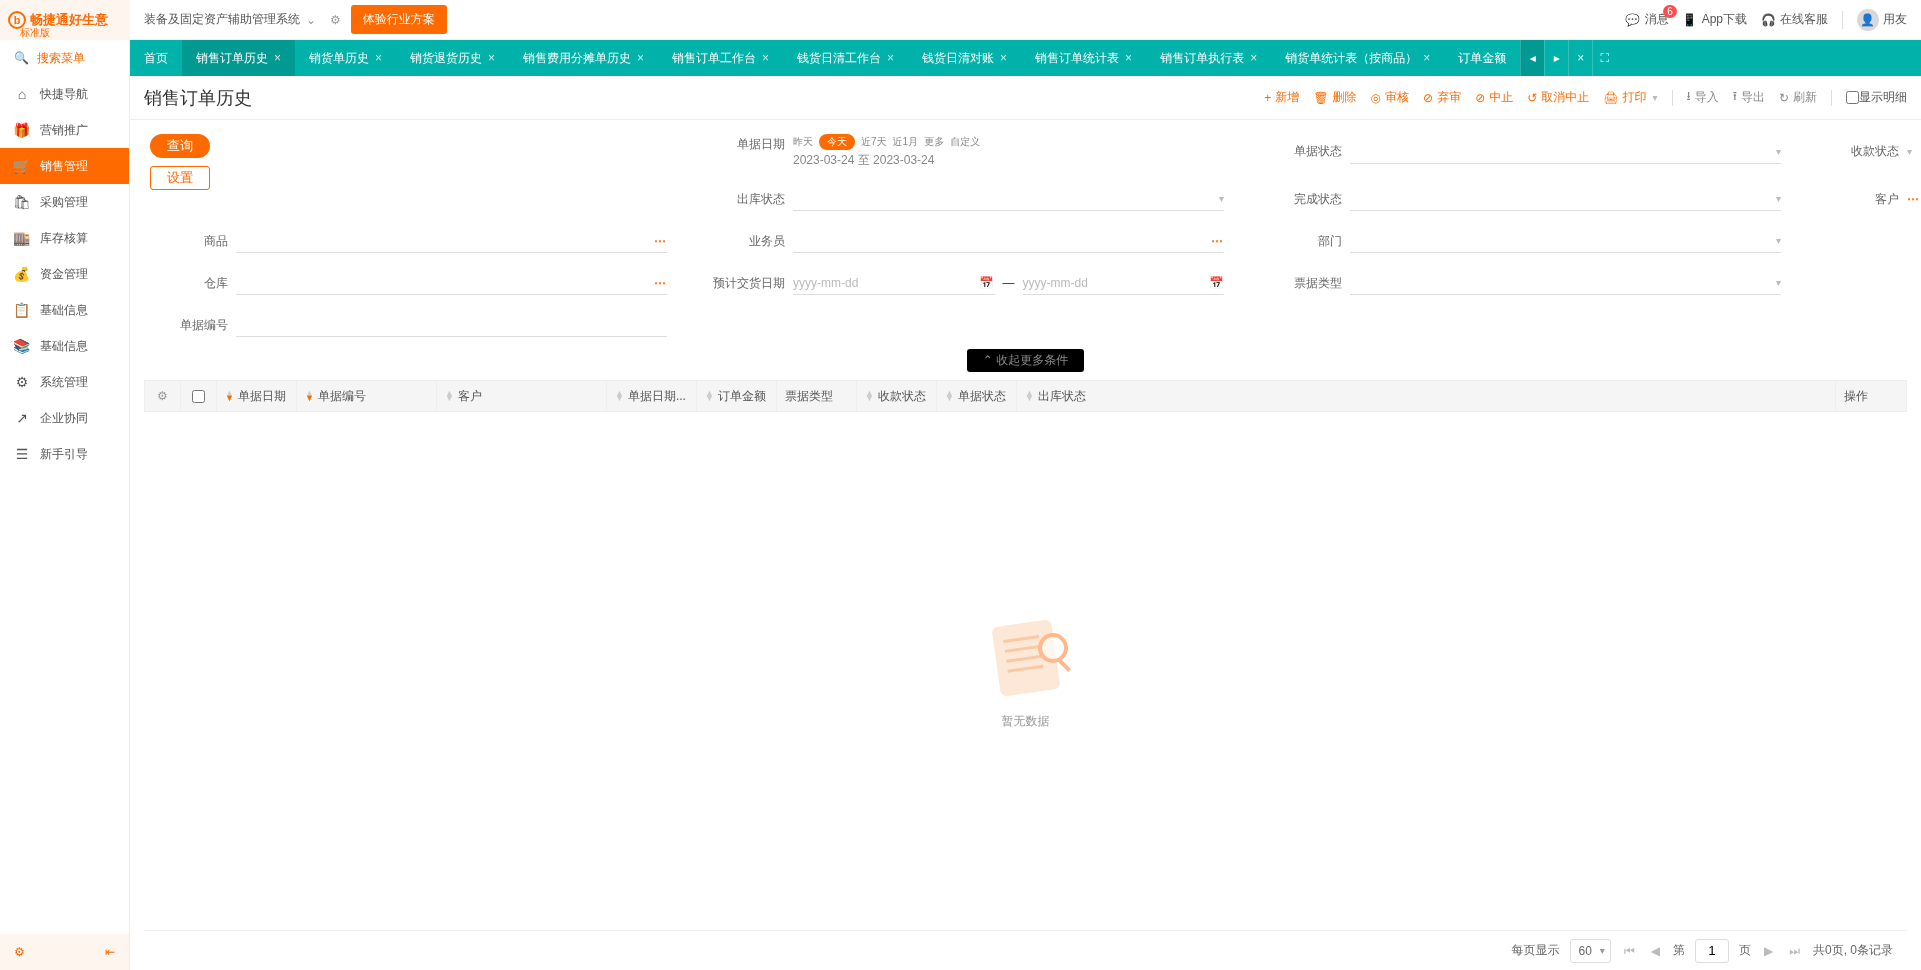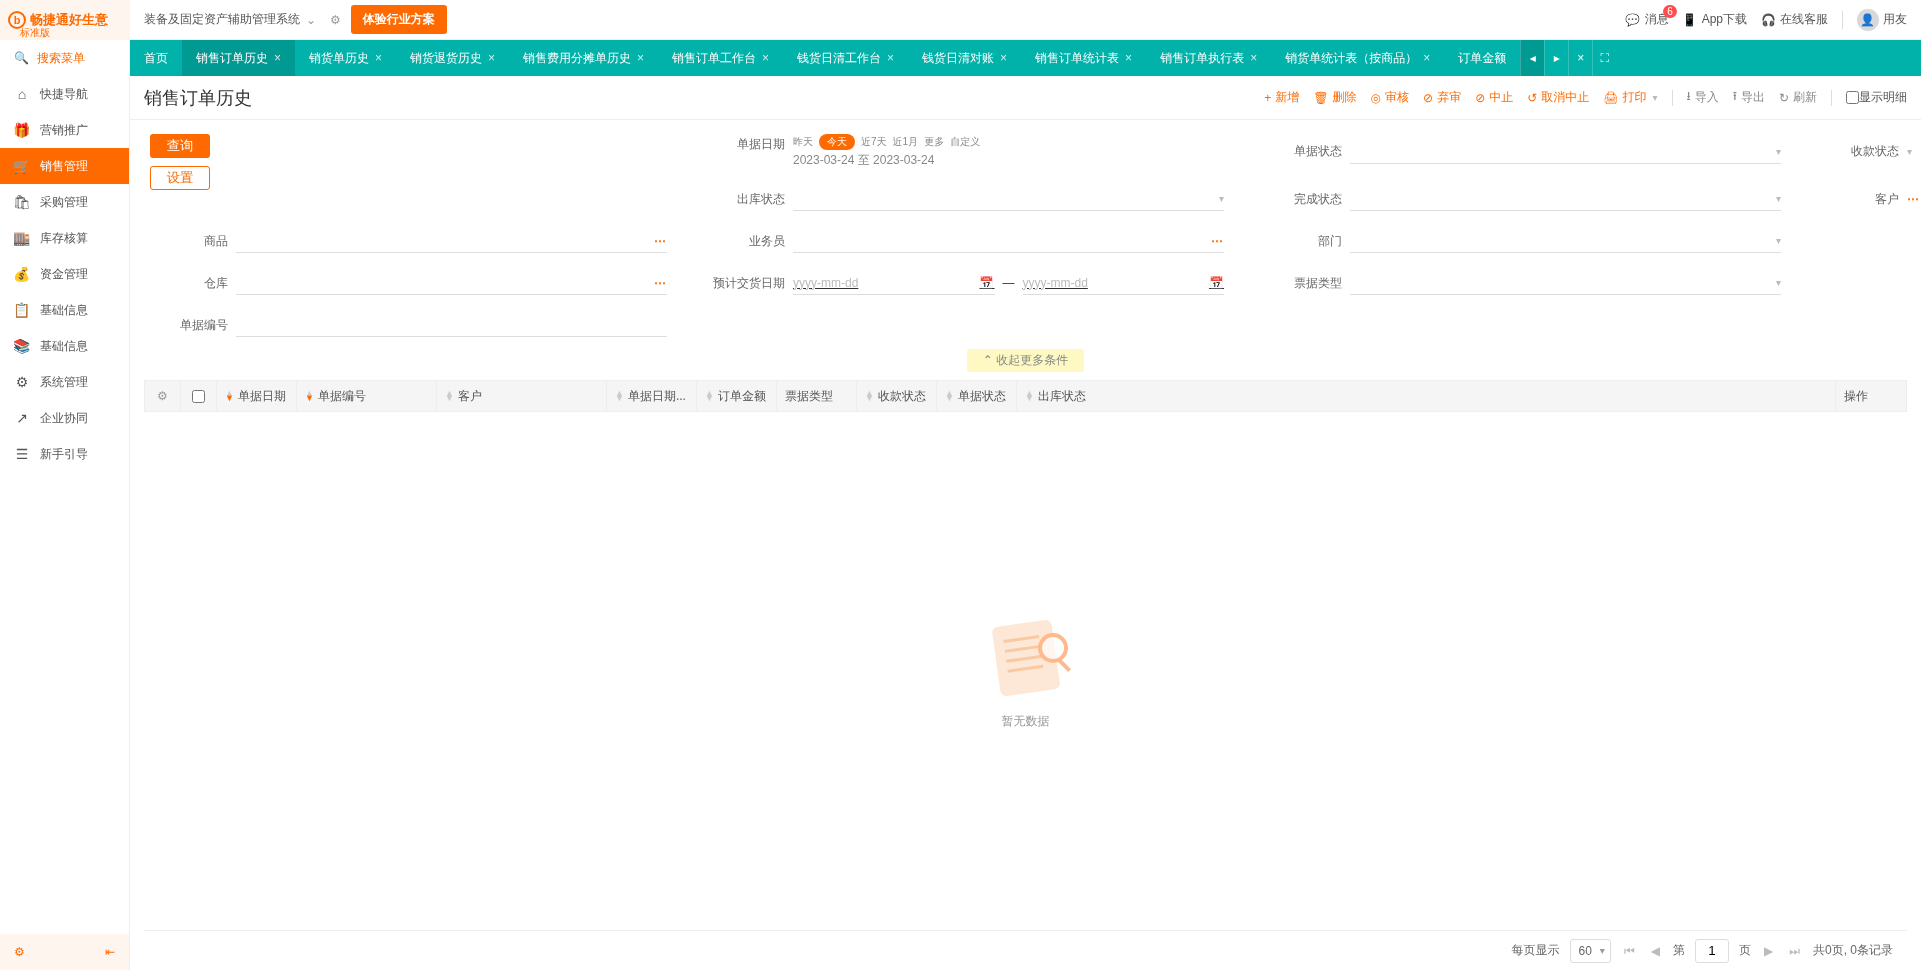--- a/index.html
+++ b/index.html
@@ -7,21 +7,21 @@
 
 
 .top-header { height: 40px; display: flex; align-items: center; background: #fff; border-bottom: 1px solid #eee; }
 .logo-area { width: 130px; height: 40px; background: #fef5ef; display: flex; align-items: center; padding: 0 8px; }
 .logo-icon { width: 18px; height: 18px; border-radius: 50%; border: 2px solid #ff6a00; display: inline-flex; align-items: center; justify-content: center; margin-right: 4px; color: #ff6a00; font-weight: bold; font-size: 11px; }
 .logo-text { color: #ff6a00; font-weight: bold; font-size: 13px; }
 .logo-sub { position: absolute; top: 26px; left: 20px; color: #ff6a00; font-size: 10px; }
 .system-select { margin-left: 14px; display: flex; align-items: center; gap: 6px; color: #555; }
 .sys-chevron { color: #999; }
 .gear { color: #999; cursor: pointer; }
-.experience-btn { margin-left: 10px; background: #ff6a00; color: #fff; border: none; padding: 6px 12px; border-radius: 3px; cursor: pointer; font-size: 12px; font-weight: bold; }
+.experience-btn { margin-left: 10px; background: #ff6a00; color: #fff; border: none; padding: 6px 12px; border-radius: 3px; cursor: pointer; font-size: 12px; }
 .header-right { margin-left: auto; display: flex; align-items: center; gap: 14px; padding-right: 14px; }
 .hdr-item { display: flex; align-items: center; gap: 4px; color: #555; cursor: pointer; position: relative; }
 .badge { position: absolute; top: -6px; right: -8px; background: #ff4d4f; color: #fff; border-radius: 8px; font-size: 10px; padding: 0 4px; line-height: 13px; }
 .hdr-divider { width: 1px; height: 18px; background: #ddd; }
 .avatar { width: 22px; height: 22px; background: #d8d8d8; border-radius: 50%; display: flex; align-items: center; justify-content: center; color: #fff; }
 
 
 .layout { display: flex; height: calc(100vh - 40px); }
 .sidebar { width: 130px; background: #fff; border-right: 1px solid #eee; display: flex; flex-direction: column; }
 .search-row { height: 36px; display: flex; align-items: center; padding: 0 14px; color: #ff6a00; cursor: pointer; gap: 8px; }
@@ -57,28 +57,28 @@
 .f-label { width: 78px; text-align: right; color: #666; font-size: 12px; margin-right: 8px; flex-shrink: 0; }
 .f-input { flex: 1; border: none; border-bottom: 1px solid #ddd; height: 24px; background: transparent; outline: none; font-size: 12px; color: #333; min-width: 0; }
 .f-select { flex: 1; display: flex; align-items: center; border-bottom: 1px solid #ddd; height: 24px; cursor: pointer; min-width: 0; }
 .f-select-chevron { margin-left: auto; color: #bbb; font-size: 10px; }
 .f-ellipsis { margin-left: auto; color: #ff6a00; letter-spacing: 1px; font-weight: bold; }
 .date-chips { display: flex; align-items: center; gap: 6px; flex-wrap: wrap; }
 .chip { color: #888; cursor: pointer; font-size: 10px; }
 .chip.active { background: #ff6a00; color: #fff; padding: 1px 8px; border-radius: 10px; }
 .date-range-text { color: #888; font-size: 12px; margin-top: 2px; }
 .btn-stack { display: flex; flex-direction: column; gap: 8px; }
-.btn-query { background: #ff6a00; color: #fff; border: none; border-radius: 3px; height: 24px; width: 60px; cursor: pointer; }
+.btn-query { background: #ff6a00; color: #fff; border: none; border-radius: 12px; height: 24px; width: 60px; cursor: pointer; }
 .btn-setting { background: #fff; color: #ff6a00; border: 1px solid #ff6a00; border-radius: 3px; height: 24px; width: 60px; cursor: pointer; }
 .f-date-pair { flex: 1; display: flex; align-items: center; gap: 8px; min-width: 0; }
-.date-box { flex: 1; display: flex; align-items: center; border-bottom: 1px solid #ddd; height: 24px; min-width: 0; text-decoration: underline; }
+.date-box { flex: 1; display: flex; align-items: center; border-bottom: 1px solid #ddd; height: 24px; min-width: 0; }
 .date-placeholder { color: #bbb; }
 .cal-icon { margin-left: auto; color: #ff6a00; font-size: 12px; }
 .collapse-bar { text-align: center; margin: 12px 0 8px; color: #888; font-size: 12px; cursor: pointer; }
-.collapse-pill { display: inline-block; background: #fef9c3; padding: 3px 16px; border-radius: 3px; }
+.collapse-pill { display: inline-block; background: #000000; padding: 3px 16px; border-radius: 3px; }
 
 
 .table-wrap { flex: 1; padding: 0 14px; display: flex; flex-direction: column; min-height: 0; }
 .thead { display: flex; height: 32px; background: #f5f5f5; border: 1px solid #eee; align-items: center; }
 .th { padding: 0 8px; color: #555; font-size: 12px; display: flex; align-items: center; gap: 4px; border-right: 1px solid #eee; height: 100%; }
 .th:last-child { border-right: none; margin-left: auto; }
 .th .sort { color: #ccc; font-size: 9px; display: flex; flex-direction: column; line-height: 5px; }
 .th .sort.active-desc .down { color: #ff6a00; }
 .th-gear { width: 36px; justify-content: center; color: #999; }
 .th-check { width: 36px; justify-content: center; }

